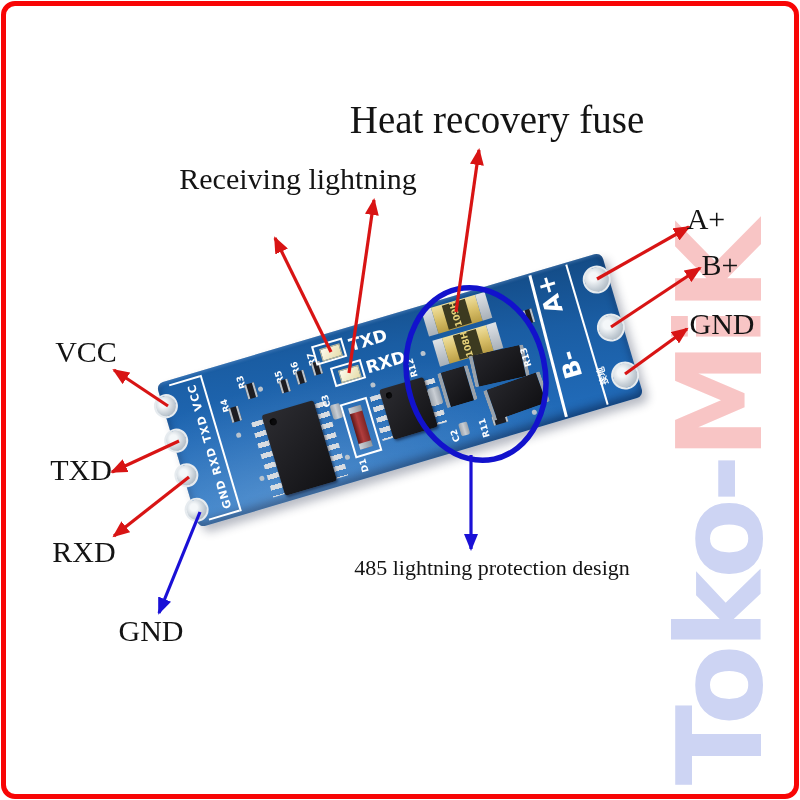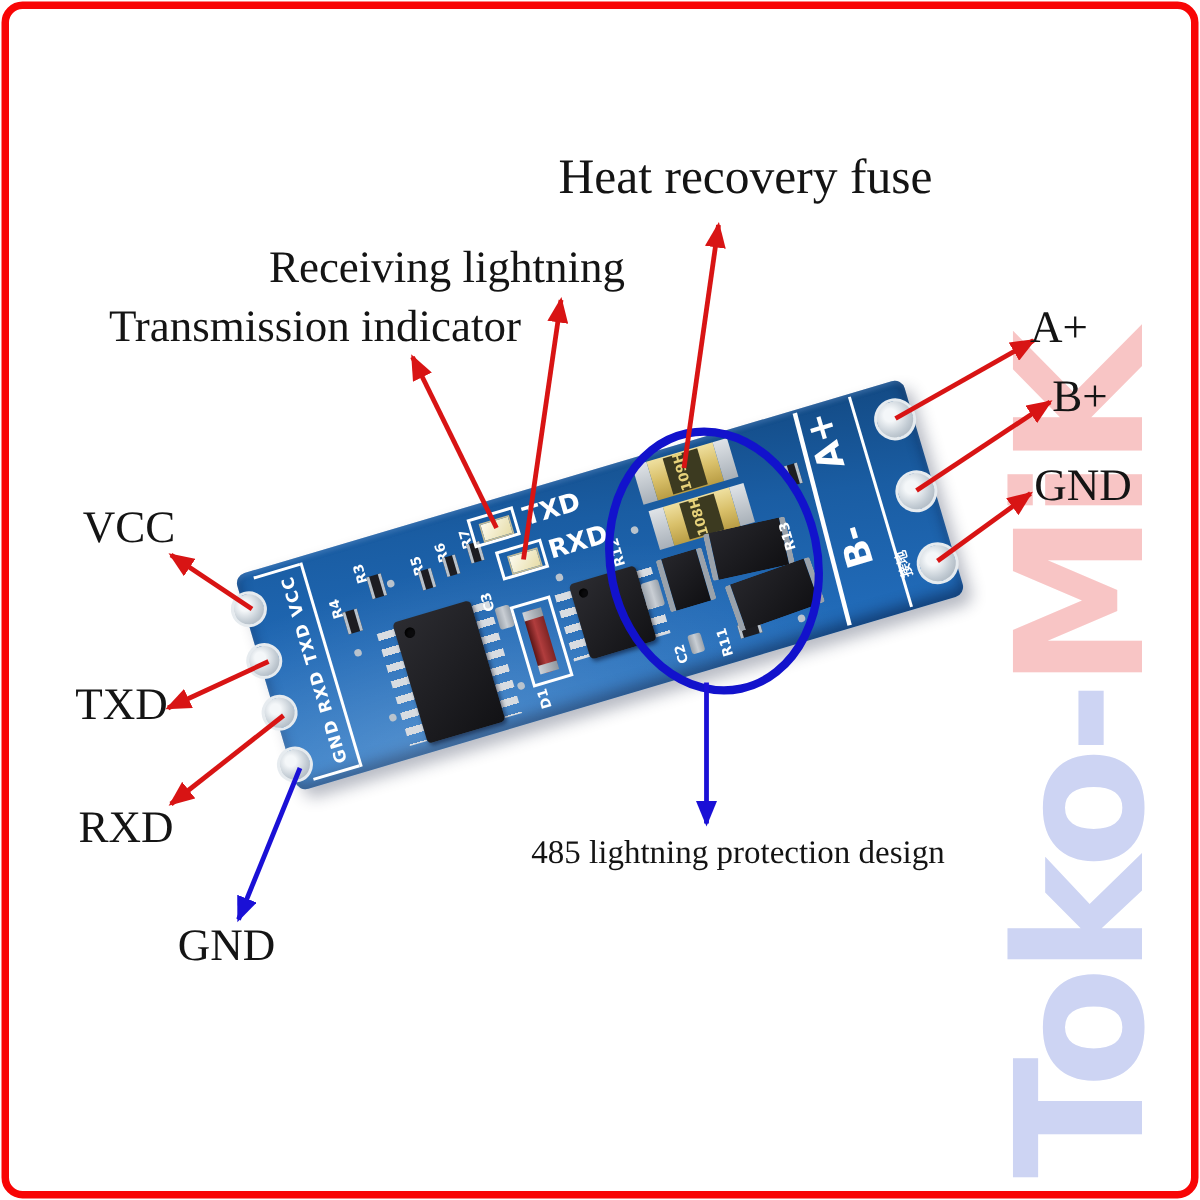--- a/index.html
+++ b/index.html
@@ -187,23 +187,22 @@
     <line x1="597" y1="279" x2="689" y2="227" stroke="#d81414" stroke-width="3.2" marker-end="url(#ah-red)"></line>
     <line x1="611" y1="327" x2="700" y2="268" stroke="#d81414" stroke-width="3.2" marker-end="url(#ah-red)"></line>
     <line x1="625" y1="374" x2="687" y2="329" stroke="#d81414" stroke-width="3.2" marker-end="url(#ah-red)"></line>
     <line x1="168" y1="406" x2="114" y2="370" stroke="#d81414" stroke-width="3.2" marker-end="url(#ah-red)"></line>
     <line x1="179" y1="441" x2="112" y2="472" stroke="#d81414" stroke-width="3.2" marker-end="url(#ah-red)"></line>
     <line x1="189" y1="477" x2="114" y2="536" stroke="#d81414" stroke-width="3.2" marker-end="url(#ah-red)"></line>
     <line x1="200" y1="512" x2="159" y2="613" stroke="#1a10d6" stroke-width="3.2" marker-end="url(#ah-blue)"></line>
     <line x1="471" y1="455" x2="471" y2="549" stroke="#1a10d6" stroke-width="3.2" marker-end="url(#ah-blue)"></line>
   </svg>
 
-  <div class="lbl" style="left:497px;top:119px;font-size:33px;">Heat recovery fuse</div>
+  <div class="lbl" style="left:497px;top:119px;font-size:39px;">Heat recovery fuse</div>
   <div class="lbl" style="left:298px;top:179px;">Receiving lightning</div>
-  <div class="lbl" style="left:210px;top:218px;">Transmission indicator</div>
   <div class="lbl" style="left:706px;top:219px;">A+</div>
   <div class="lbl" style="left:720px;top:265px;">B+</div>
   <div class="lbl" style="left:722px;top:324px;">GND</div>
   <div class="lbl" style="left:86px;top:352px;">VCC</div>
   <div class="lbl" style="left:81px;top:470px;">TXD</div>
   <div class="lbl" style="left:84px;top:552px;">RXD</div>
   <div class="lbl" style="left:151px;top:631px;">GND</div>
   <div class="lbl" style="left:492px;top:568px;font-size:22px;">485 lightning protection design</div>
 
   <div class="frame"></div>

